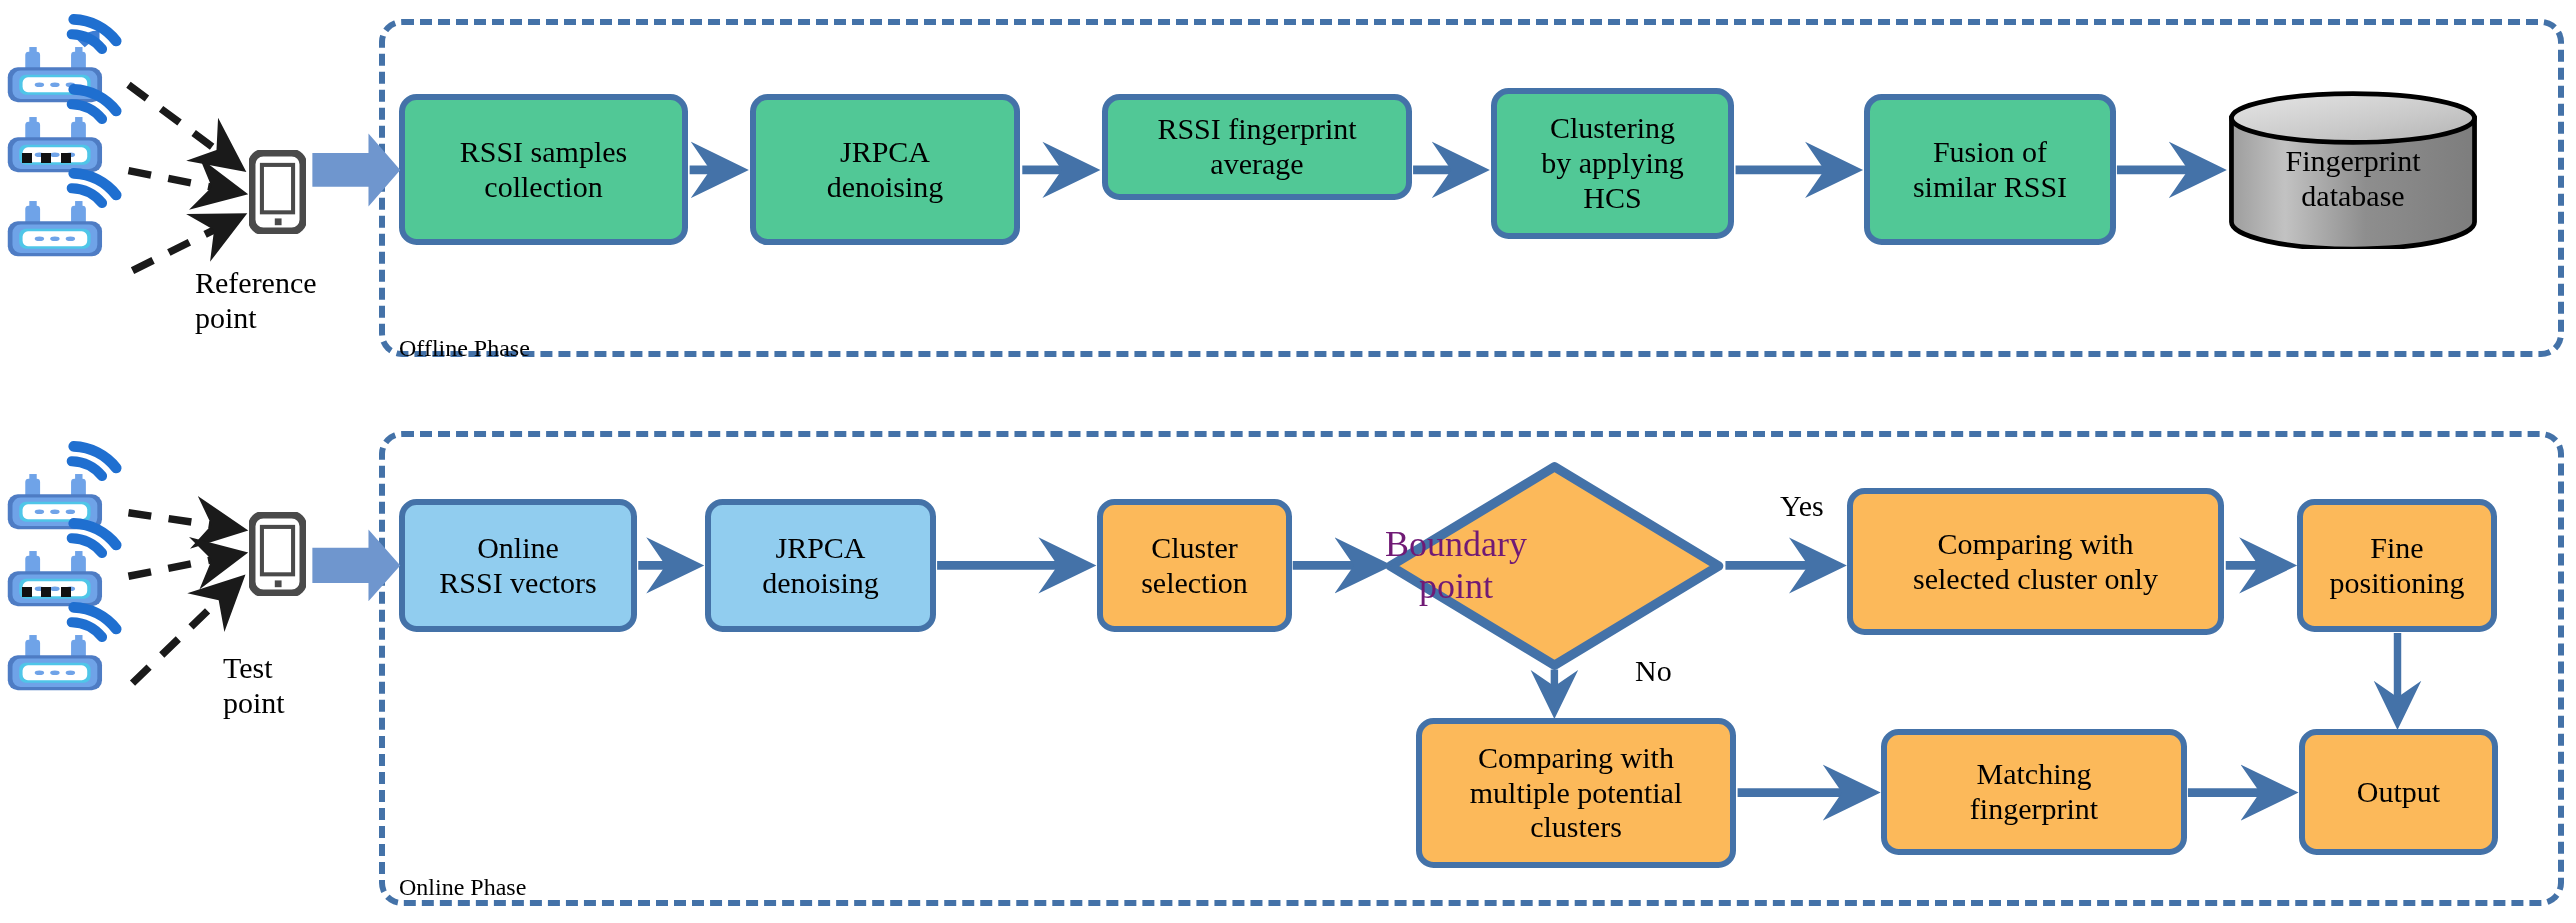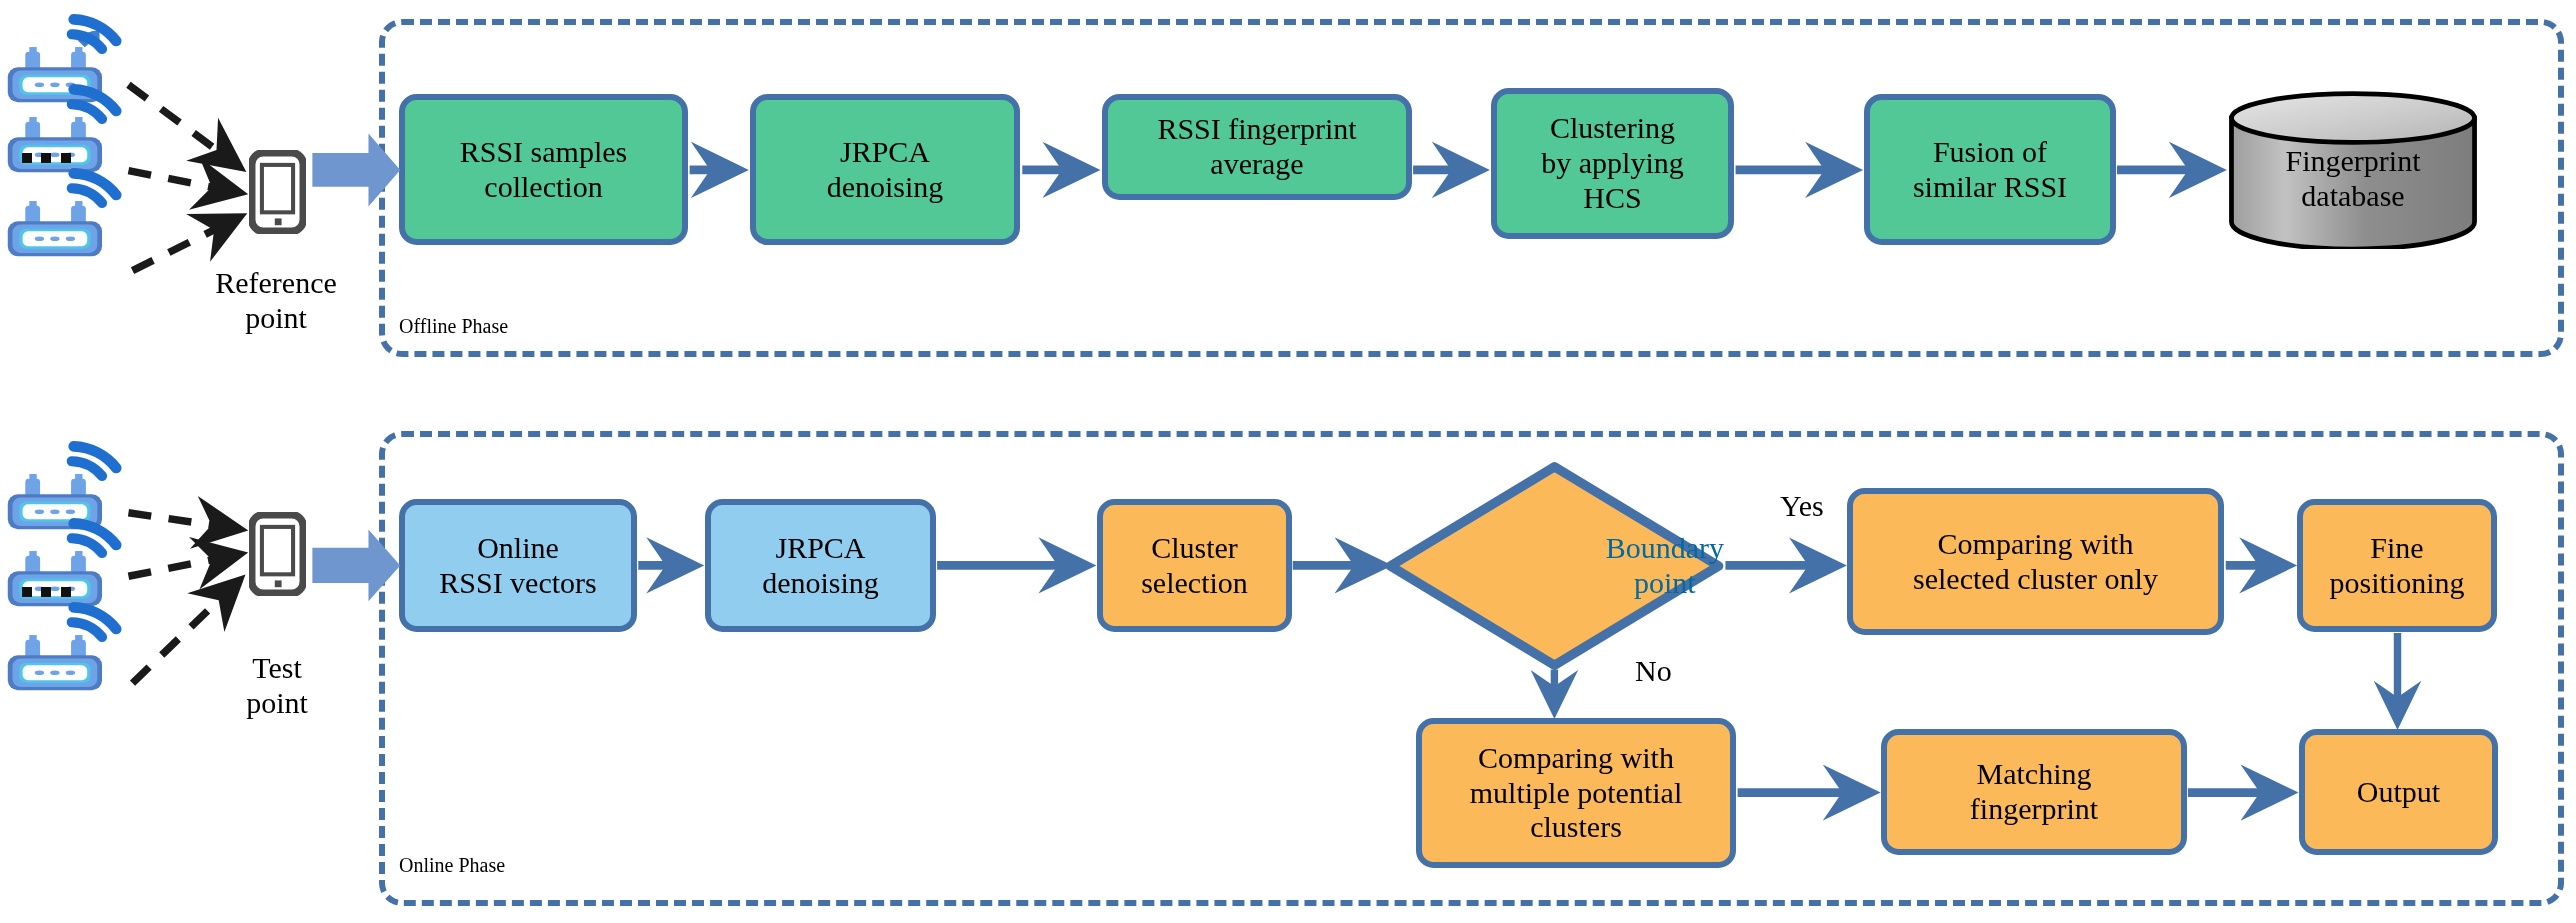--- a/index.html
+++ b/index.html
@@ -20,24 +20,25 @@
 
   
   .phase-frame {
     position: absolute;
     border-radius: 23px;
     border: 6px dashed #4472a8;
     box-sizing: border-box;
   }
   .phase-label {
     position: absolute;
-    font-size: 20px;
+    font-size: 24px;
     color: #000;
     white-space: nowrap;
     line-height: 1;
+    margin-top: 20px;
   }
 
   
   .node {
     position: absolute;
     box-sizing: border-box;
     border: 6px solid #4472a8;
     border-radius: 17.6px;
     display: flex;
     align-items: center;
@@ -56,25 +57,25 @@
   
   .diamond-wrap {
     position: absolute;
   }
   .diamond-wrap svg { display: block; }
   .diamond-label {
     position: absolute;
     inset: 0;
     display: flex;
     align-items: center;
-    justify-content: flex-end;
+    justify-content: flex-start;
     text-align: center;
-    font-size: 30px;
+    font-size: 36px;
     line-height: 1.16;
-    color: #0369a1;
+    color: #701a75;
     pointer-events: none;
   }
 
   
   .cylinder {
     position: absolute;
   }
   .cyl-label {
     position: absolute;
     inset: 0;
@@ -103,21 +104,21 @@
     color: #000;
     white-space: nowrap;
     line-height: 1;
   }
 
   
   .point-label {
     position: absolute;
     font-size: 30px;
     color: #000;
-    text-align: center;
+    text-align: left;
     line-height: 1.18;
     white-space: nowrap;
   }
 
   
   .icon-abs { position: absolute; }
   .icon-abs svg { display: block; }
   .dots-ell {
     position: absolute;
     display: flex;

